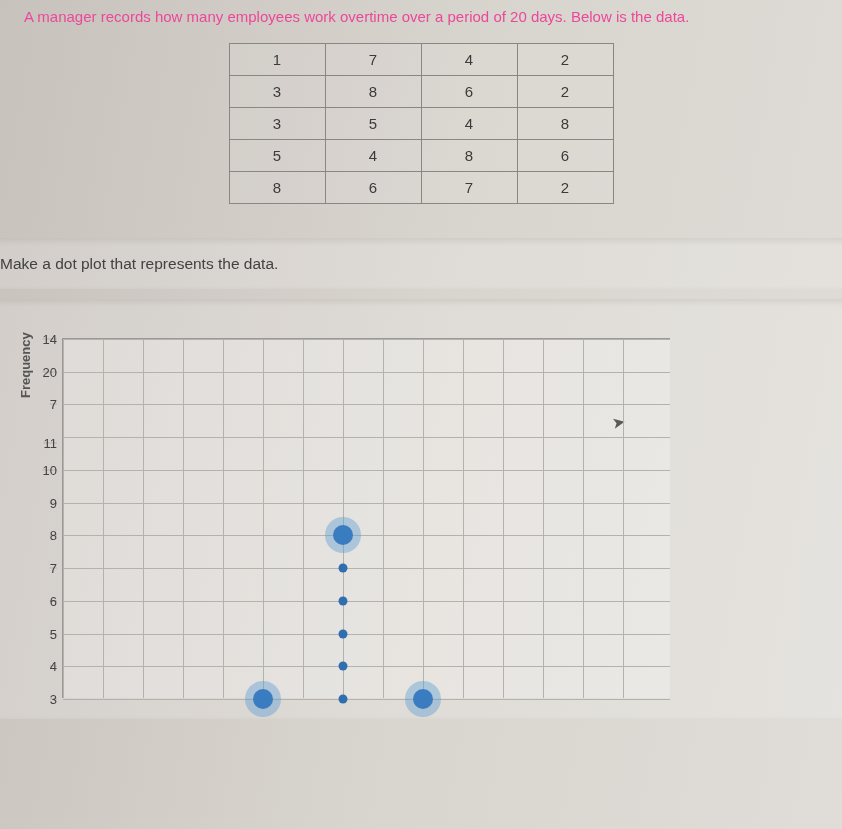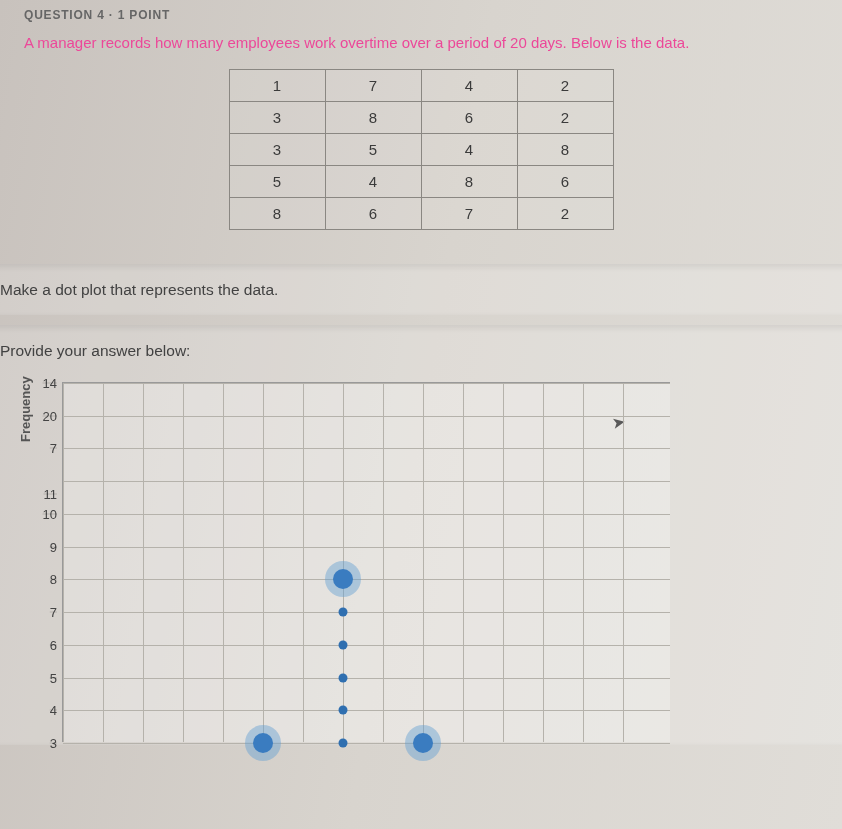--- a/index.html
+++ b/index.html
@@ -124,21 +124,20 @@
   .dot.big {
     width: 20px; height: 20px;
     background: #3a7cc0;
     box-shadow: 0 0 0 8px rgba(100,160,210,0.45);
   }
 </style>
 </head>
 <body>
 
 <div class="page">
-  <div class="qheader">QUESTION 4 · 1 POINT</div>
   <div class="prompt">A manager records how many employees work overtime over a period of 20 days. Below is the data.</div>
 
   <div class="data-table-wrap">
     <table class="data">
       <tbody id="data-rows">
           <tr>
             <td>1</td>
             <td>7</td>
             <td>4</td>
             <td>2</td>
@@ -170,34 +169,33 @@
         </tbody>
     </table>
   </div>
 </div>
 
 <div class="section">
   <div class="instruction">Make a dot plot that represents the data.</div>
 </div>
 
 <div class="section" style="padding-bottom:0; height:420px;">
-  <div class="answer-label">Provide your answer below:</div>
   <span class="cursor">➤</span>
 
   <div class="chart-area">
     <div class="ylabel">Frequency</div>
     <div class="plot" id="plot">
         <div class="hline" style="top: 0px;"></div>
         <div class="ytick" style="top: 0px;">14</div>
         <div class="hline" style="top: 32.7273px;"></div>
         <div class="ytick" style="top: 32.7273px;">20</div>
         <div class="hline" style="top: 65.4545px;"></div>
         <div class="ytick" style="top: 65.4545px;">7</div>
         <div class="hline" style="top: 98.1818px;"></div>
-        <div class="ytick" style="top: 111px;">11</div>
+        <div class="ytick" style="top: 104px;">11</div>
         <div class="hline" style="top: 130.909px;"></div>
         <div class="ytick" style="top: 130.909px;">10</div>
         <div class="hline" style="top: 163.636px;"></div>
         <div class="ytick" style="top: 163.636px;">9</div>
         <div class="hline" style="top: 196.364px;"></div>
         <div class="ytick" style="top: 196.364px;">8</div>
         <div class="hline" style="top: 229.091px;"></div>
         <div class="ytick" style="top: 229.091px;">7</div>
         <div class="hline" style="top: 261.818px;"></div>
         <div class="ytick" style="top: 261.818px;">6</div>

